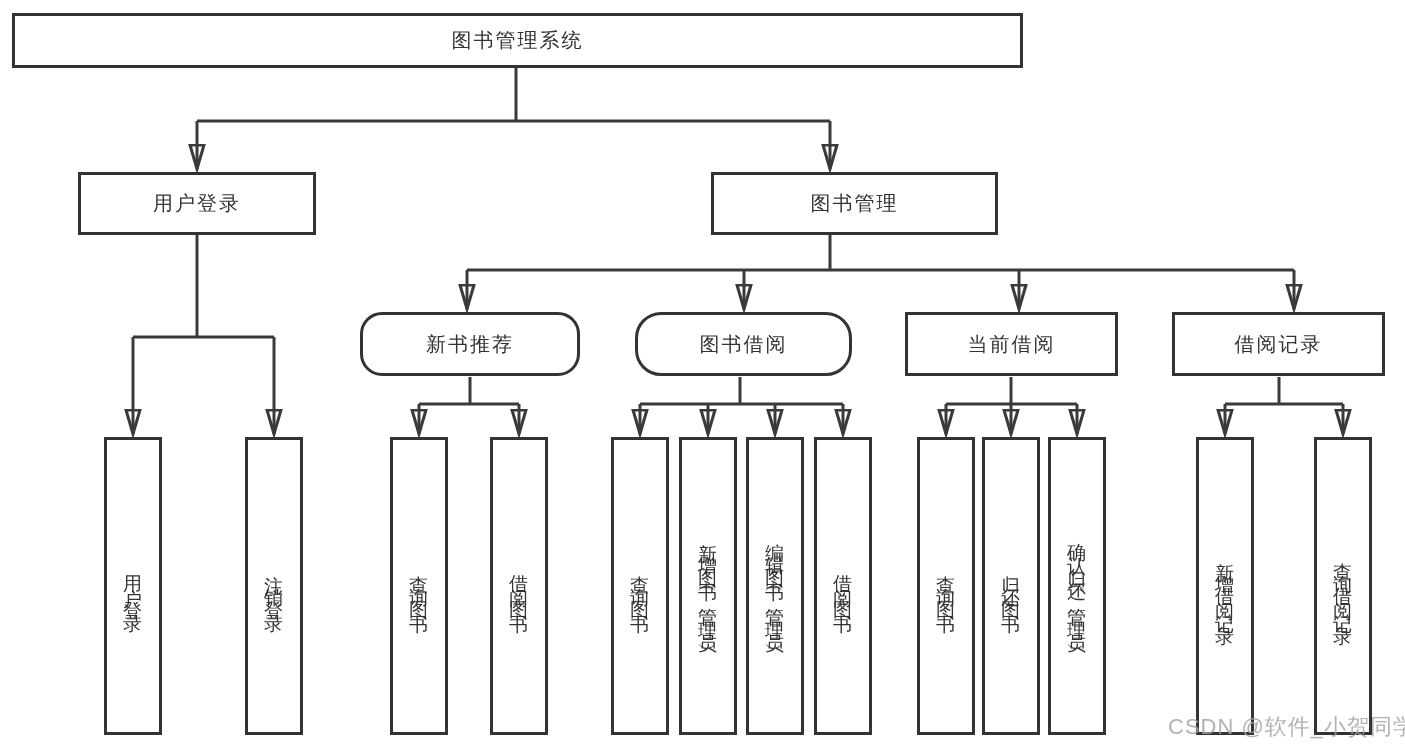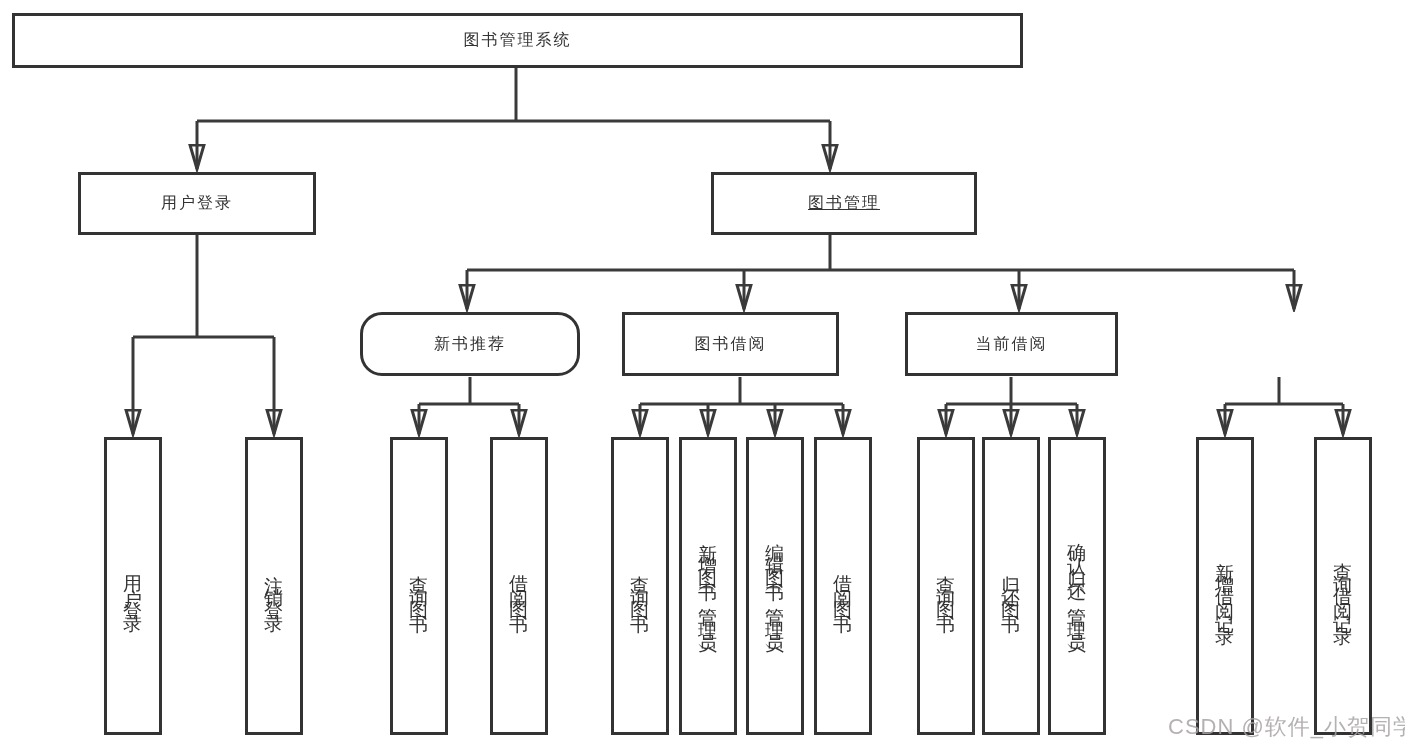--- a/index.html
+++ b/index.html
@@ -29,21 +29,21 @@
   }
   .hnode {
     position: absolute;
     box-sizing: border-box;
     border: 3px solid #333333;
     background: #ffffff;
     display: flex;
     align-items: center;
     justify-content: center;
     color: #333333;
-    font-size: 16px;
+    font-size: 20px;
     letter-spacing: 2px;
   }
   .vnode {
     position: absolute;
     top: 437px;
     width: 58px;
     height: 298px;
     box-sizing: border-box;
     border: 3px solid #333333;
     background: #ffffff;
@@ -124,32 +124,35 @@
     <line x1="1343" y1="404" x2="1343" y2="434" marker-end="url(#arw)"></line>
   </svg>
 
   <div class="hnode" style="left:12px; top:13px; width:1011px; height:55px;">
     <span>图书管理系统</span>
   </div>
 
   <div class="hnode" style="left:78px; top:172px; width:238px; height:63px;">
     <span>用户登录</span>
   </div>
-  <div class="hnode" style="left:711px; top:172px; width:266px; height:63px;text-decoration:underline;">
+  <div class="hnode" style="left:711px; top:172px; width:287px; height:63px;">
     <span>图书管理</span>
   </div>
 
   <div class="hnode" style="left:360px; top:312px; width:220px; height:64px;border-radius:22px;">
     <span>新书推荐</span>
   </div>
-  <div class="hnode" style="left:622px; top:312px; width:217px; height:64px;">
+  <div class="hnode" style="left:635px; top:312px; width:217px; height:64px;border-radius:26px;">
     <span>图书借阅</span>
   </div>
   <div class="hnode" style="left:905px; top:312px; width:213px; height:64px;justify-content:center;">
     <span>当前借阅</span>
+  </div>
+  <div class="hnode" style="left:1172px; top:312px; width:213px; height:64px;">
+    <span>借阅记录</span>
   </div>
 
   <div class="vnode" style="left:104px;">
     <span class="vtext">用户登录</span>
   </div>
   <div class="vnode" style="left:245px;">
     <span class="vtext">注销登录</span>
   </div>
 
   <div class="vnode" style="left:390px;">

